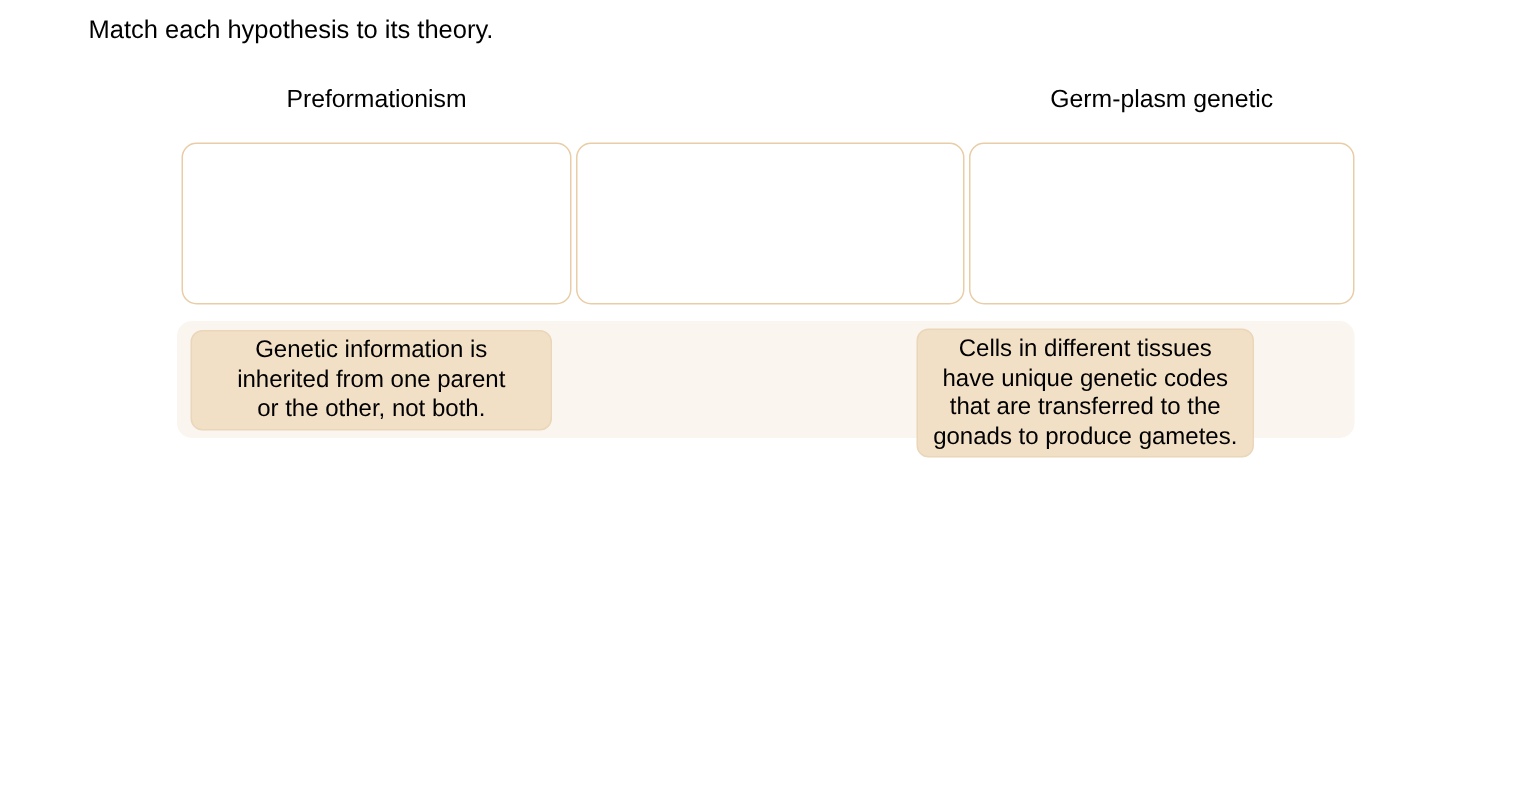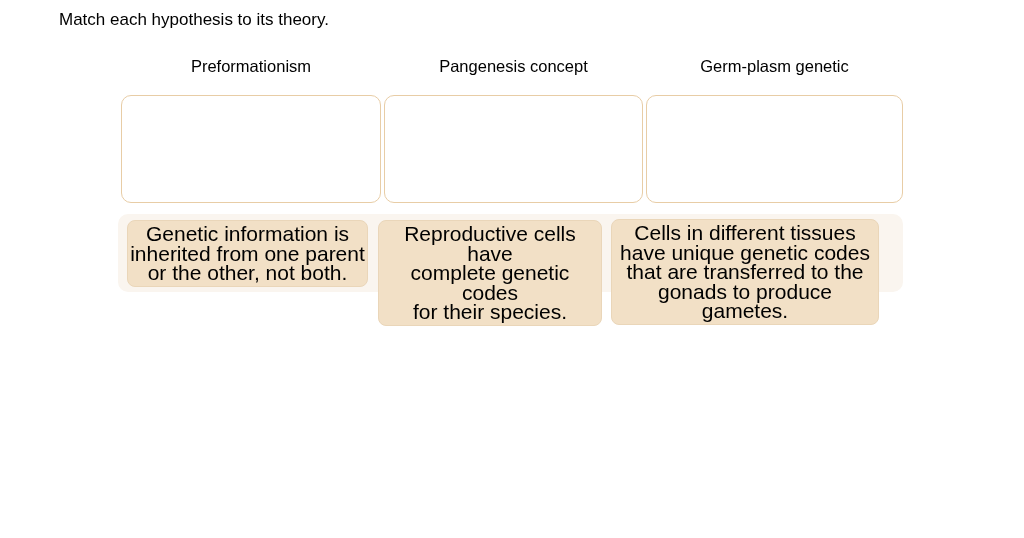--- a/index.html
+++ b/index.html
@@ -60,53 +60,49 @@
     width:785px; height:78px;
     background:var(--tray-bg);
     border-radius:10px;
   }
   .card{
     position:absolute;
     background:var(--card-bg);
     border:1px solid var(--card-border);
     border-radius:8px;
     box-sizing:border-box;
-    font-size:21px;
+    font-size:16px;
     line-height:19.5px;
     text-align:center;
     white-space:pre-line;
     padding:3px 2px;
     color:var(--text);
     cursor:grab;
   }
   .c1{left:127px; top:220px; width:241px;}
   .c2{left:378px; top:220px; width:224px;}
-  .c3{left:611px; top:219px; width:268px;}
+  .c3{left:611px; top:219px; width:225px;}
 </style>
 </head>
 <body>
 
 <div class="stage">
 
   <div class="title">Match each hypothesis to its theory.</div>
 
   <div class="col-header h1">Preformationism</div>
-  <div class="col-header h2">Pangenesis concept</div>
   <div class="col-header h3">Germ-plasm genetic</div>
 
   <div class="dropzone z1"></div>
   <div class="dropzone z2"></div>
   <div class="dropzone z3"></div>
 
   <div class="tray"></div>
 
   <div class="card c1">Genetic information is
 inherited from one parent
 or the other, not both.</div>
-  <div class="card c2">Reproductive cells have
-complete genetic codes
-for their species.</div>
   <div class="card c3">Cells in different tissues
 have unique genetic codes
 that are transferred to the
 gonads to produce gametes.</div>
 
 </div>
 
 </body></html>

